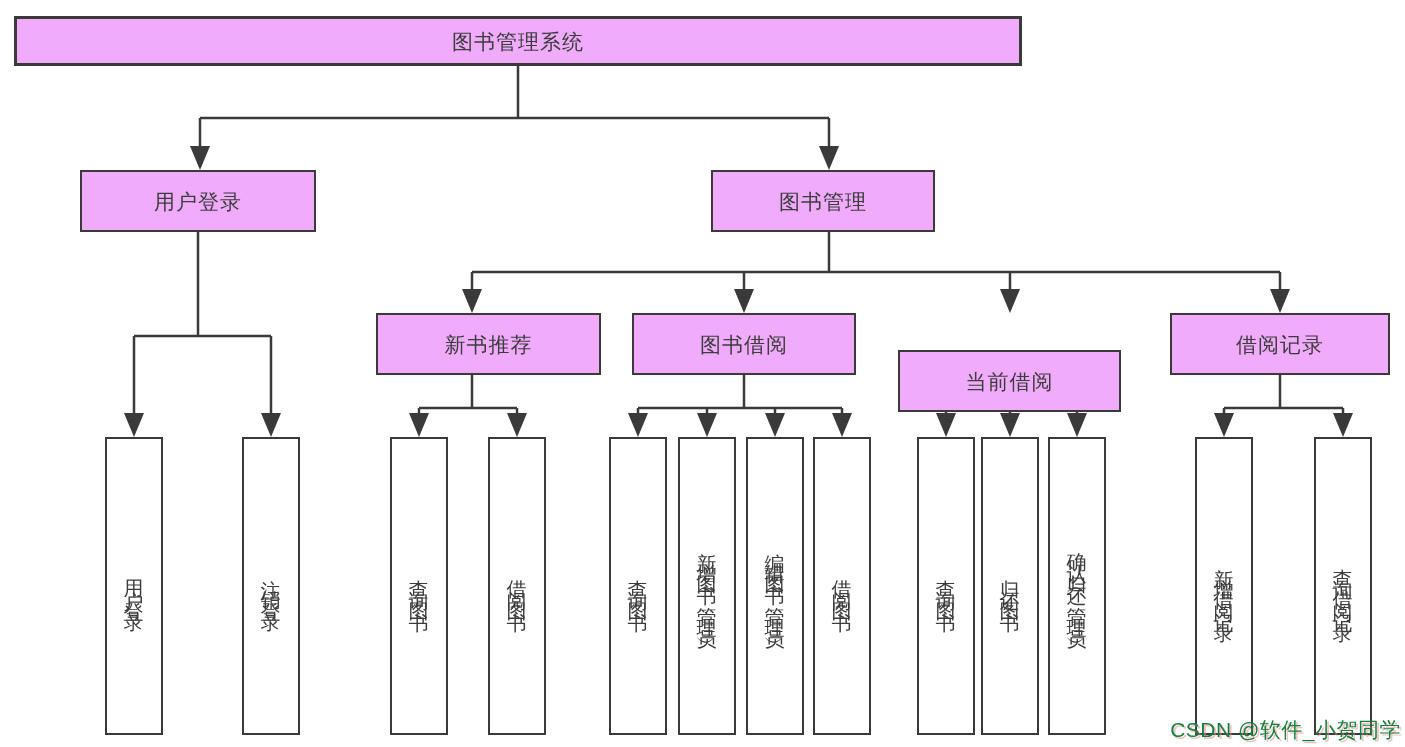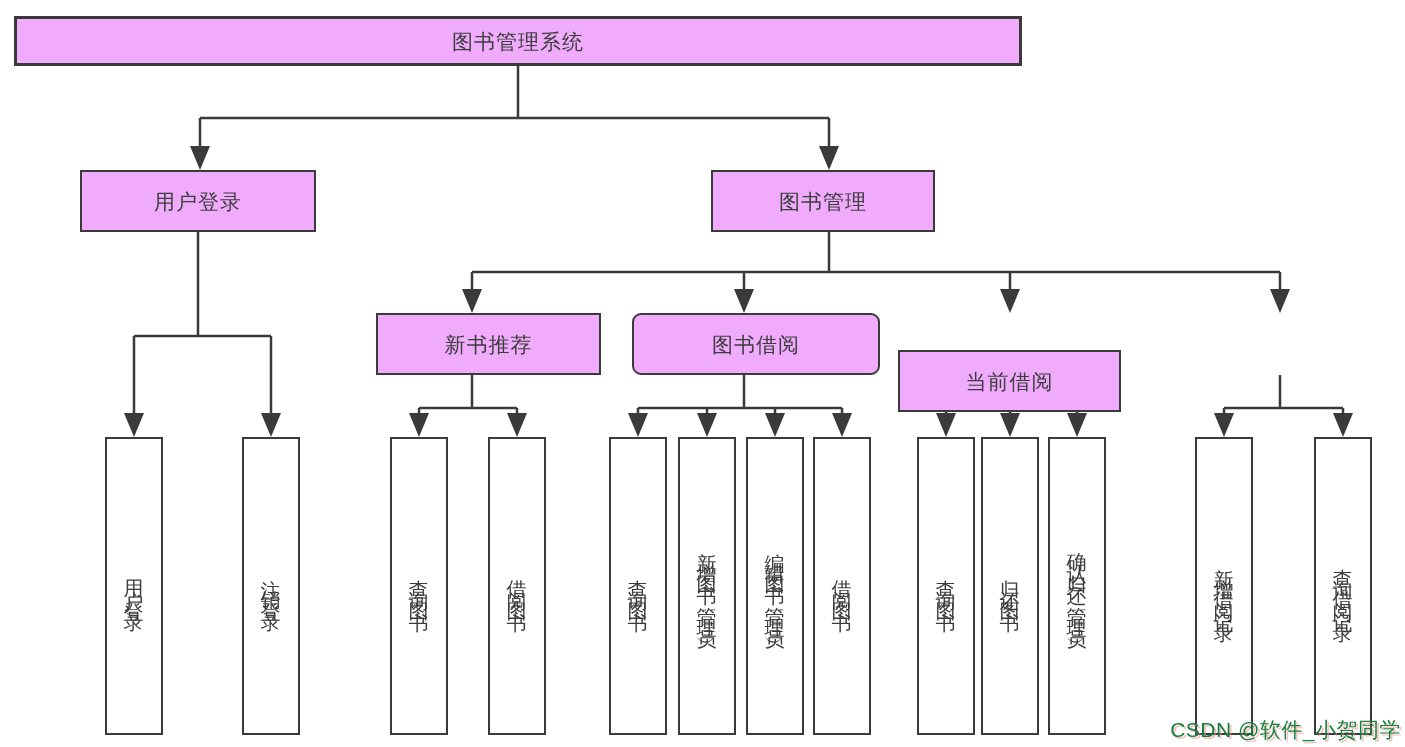--- a/index.html
+++ b/index.html
@@ -107,25 +107,28 @@
   <div class="node" style="left:80px; top:170px; width:236px; height:62px;">
     <span>用户登录</span>
   </div>
   <div class="node" style="left:711px; top:170px; width:224px; height:62px;">
     <span>图书管理</span>
   </div>
 
   <div class="node" style="left:360px; top:313px; width:225px; height:62px;margin-left:16px;">
     <span>新书推荐</span>
   </div>
-  <div class="node" style="left:632px; top:313px; width:248px; height:62px;border-radius:9px;">
+  <div class="node" style="left:632px; top:313px; width:224px; height:62px;">
     <span>图书借阅</span>
   </div>
   <div class="node" style="left:898px; top:313px; width:223px; height:62px;margin-top:37px;">
     <span>当前借阅</span>
+  </div>
+  <div class="node" style="left:1170px; top:313px; width:220px; height:62px;">
+    <span>借阅记录</span>
   </div>
 
   <div class="leaf" style="left:105px;">
     <span>用户登录</span>
   </div>
   <div class="leaf" style="left:242px;">
     <span>注销登录</span>
   </div>
 
   <div class="leaf" style="left:390px;">

